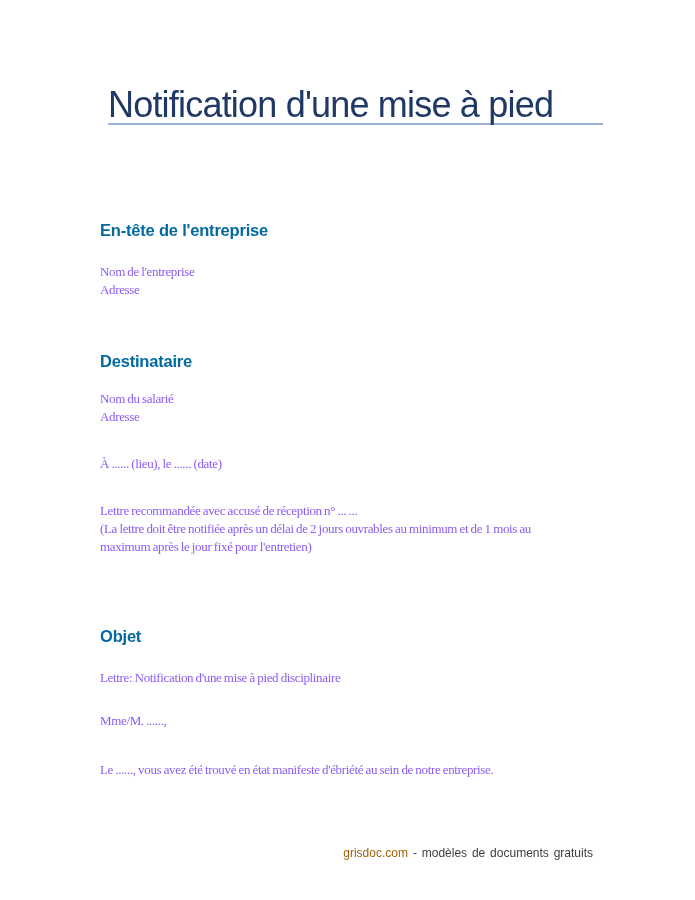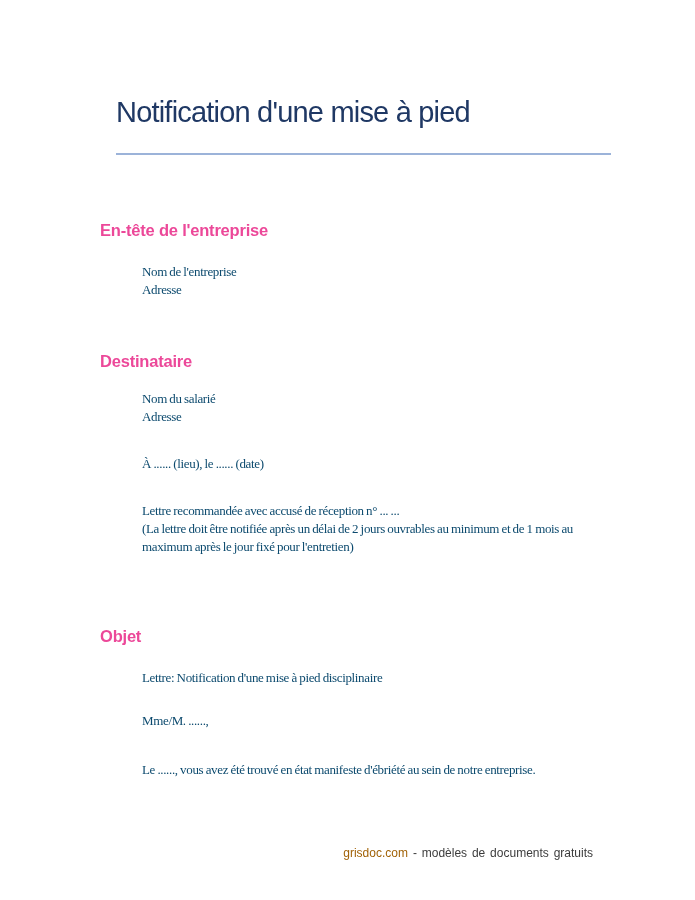--- a/index.html
+++ b/index.html
@@ -4,40 +4,40 @@
 <style>
   html,body{margin:0;padding:0;}
   body{
     width:695px;height:900px;position:relative;overflow:hidden;
     background:#ffffff;
     font-family:"Liberation Serif","DejaVu Serif",serif;
   }
   .abs{position:absolute;left:100px;}
   
   .doc-title{
-    top:80px;width:495px;margin:16px;
+    top:80px;width:495px;margin:8px;
     font-family:"Liberation Sans","DejaVu Sans",sans-serif;
-    font-weight:400;font-size:29px;line-height:33px;letter-spacing:-0.8px;
+    font-weight:400;font-size:36px;line-height:33px;letter-spacing:-0.8px;
     color:#1F3864;
     border-bottom:2px solid #9CB3D9;
-    padding-bottom:24px;
+    padding-bottom:2px;
   }
   .doc-title .tline{display:block;white-space:nowrap;}
   
   .sec-heading{
     margin:0;width:495px;
     font-family:"Liberation Sans","DejaVu Sans",sans-serif;
     font-weight:700;font-size:16.5px;line-height:20px;letter-spacing:-0.2px;
-    color:#ec4899;
+    color:#0369a1;
   }
   #h-entete{top:220px;}
   #h-destinataire{top:351px;}
   #h-objet{top:626px;}
   
-  .para{width:495px;color:#0c4a6e;margin-left:42px;}
+  .para{width:495px;color:#8b5cf6;}
   .bodyline{
     font-size:13px;line-height:18px;
     letter-spacing:-0.35px;word-spacing:-0.5px;
     white-space:nowrap;
   }
   #p-entreprise{top:263px;}
   #p-salarie{top:390px;}
   #p-date{top:455px;}
   #p-lettre{top:502px;}
   #p-objet{top:669px;}

